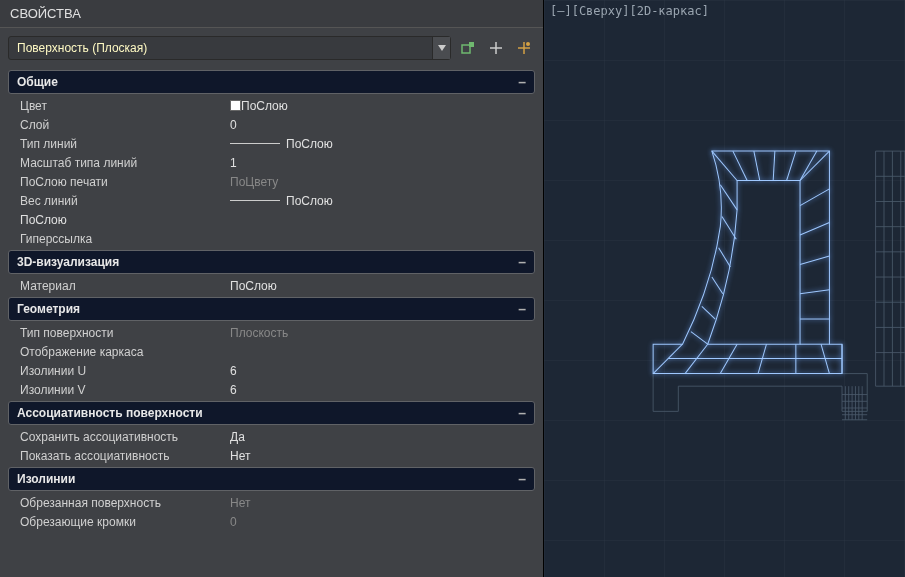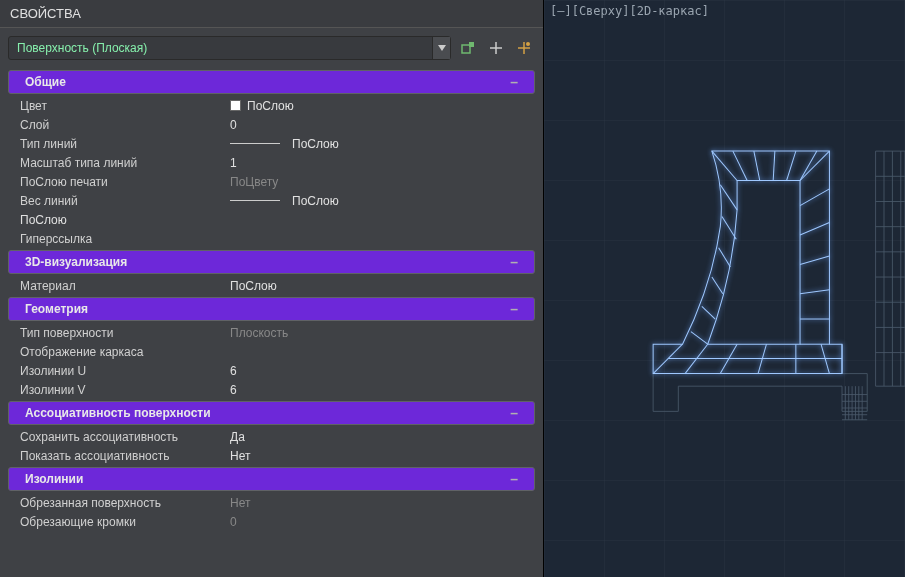--- a/index.html
+++ b/index.html
@@ -2,31 +2,31 @@
 <html><head>
 <meta charset="utf-8">
 <style>
 * { margin: 0; padding: 0; box-sizing: border-box; font-family: 'Segoe UI', Tahoma, sans-serif; }
 body { background: #3a3a3a; display: flex; width: 905px; height: 577px; overflow: hidden; }
 
 .panel { width: 544px; background: #3f4145; color: #d0d0d0; display: flex; flex-direction: column; border-right: 1px solid #000; }
 .panel-header { padding: 6px 10px; font-size: 13px; color: #e0e0e0; border-bottom: 1px solid #555; background: #3a3c40; }
 .toolbar { display: flex; align-items: center; padding: 8px; gap: 6px; }
 .dropdown { flex: 1; display: flex; align-items: center; background: #383a3e; border: 1px solid #2a2a2a; border-radius: 3px; height: 24px; }
-.dropdown-text { flex: 1; padding: 0 8px; font-size: 12px; color: #86efac; }
+.dropdown-text { flex: 1; padding: 0 8px; font-size: 12px; color: #fef9c3; }
 .dropdown-btn { width: 18px; height: 22px; background: #4a4c50; display: flex; align-items: center; justify-content: center; border-left: 1px solid #2a2a2a; cursor: pointer; }
 .dropdown-btn svg { width: 8px; height: 6px; }
 .tool-icon { width: 22px; height: 22px; display: flex; align-items: center; justify-content: center; cursor: pointer; }
 
-.section-header { background: #6d28d9; border: 1px solid #606266; border-radius: 3px; margin: 2px 8px; padding: 3px 16px; font-size: 12px; font-weight: bold; color: #e8e8e8; display: flex; justify-content: space-between; align-items: center; cursor: pointer; }
+.section-header { background: #0f172a; border: 1px solid #606266; border-radius: 3px; margin: 2px 8px; padding: 3px 8px; font-size: 12px; font-weight: bold; color: #e8e8e8; display: flex; justify-content: space-between; align-items: center; cursor: pointer; }
 .section-header .collapse { font-size: 14px; color: #b0b0b0; }
 
 .prop-row { display: flex; align-items: center; padding: 2px 8px 2px 20px; font-size: 12px; min-height: 19px; }
 .prop-label { width: 210px; color: #d0d0d0; }
-.prop-value { flex: 1; color: #e0e0e0; display: flex; align-items: center; gap: 6px; }
+.prop-value { flex: 1; color: #e0e0e0; display: flex; align-items: center; }
 .prop-value.readonly { color: #888; }
 .swatch { width: 11px; height: 11px; background: #fff; border: 1px solid #666; }
 .lineweight { width: 50px; height: 1px; background: #ccc; display: inline-block; margin-right: 6px; }
 
 .viewport { flex: 1; background: #1d2735; position: relative; overflow: hidden; }
 .viewport-label { position: absolute; top: 4px; left: 6px; font-size: 12px; color: #9aa5b0; font-family: monospace; }
 .grid-lines { position: absolute; inset: 0; }
 .drawing { position: absolute; inset: 0; }
 </style>
 </head>

